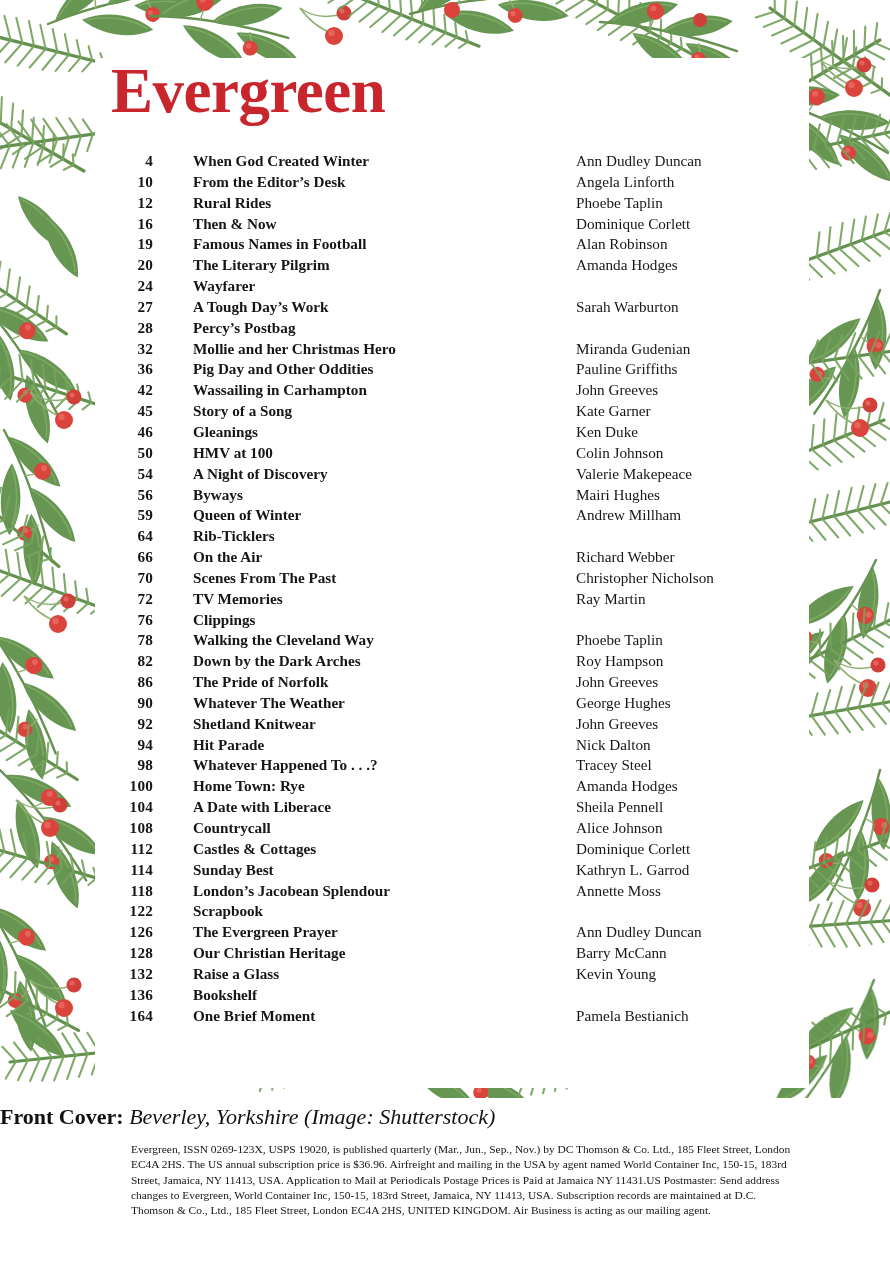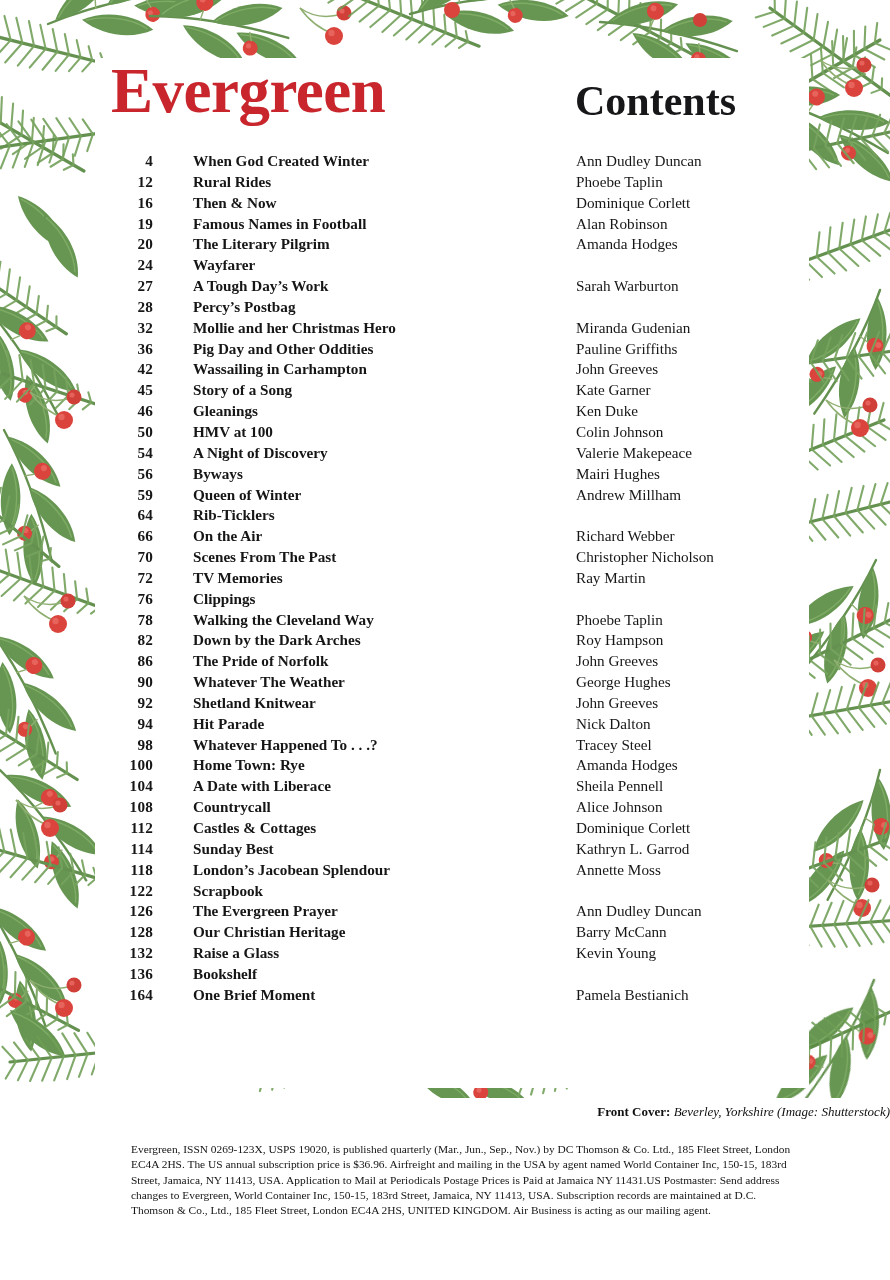--- a/index.html
+++ b/index.html
@@ -96,22 +96,22 @@
     left: 481px;
     font-weight: normal;
   }
 
   
   .cover-caption {
     position: absolute;
     left: 0;
     top: 1104px;
     width: 890px;
-    text-align: right;
-    font-size: 13px;
+    text-align: left;
+    font-size: 22px;
     color: #111;
     z-index: 3;
   }
   .cover-caption .lead {
     font-weight: bold;
     font-style: normal;
   }
   .cover-caption .detail {
     font-style: italic;
   }
@@ -272,28 +272,32 @@
       <use href="#fir-frond" x="10" y="1062" transform="rotate(-6 10 1062)"></use>
       <use href="#fir-frond" x="760" y="1070" transform="rotate(-24 760 1070)"></use>
     </g>
   </svg>
 </div>
 
 <div class="panel">
 
   <div class="masthead">
     <div class="logo">Evergreen</div>
-    <div class="contents-title">Contents</div>
   </div>
 
   <div class="toc" id="toc-list">
       <div class="toc-row">
         <span class="toc-page">4</span>
         <span class="toc-title">When God Created Winter</span>
         <span class="toc-author">Ann Dudley Duncan</span>
+      </div>
+      <div class="toc-row">
+        <span class="toc-page">10</span>
+        <span class="toc-title">From the Editor’s Desk</span>
+        <span class="toc-author">Angela Linforth</span>
       </div>
       <div class="toc-row">
         <span class="toc-page">12</span>
         <span class="toc-title">Rural Rides</span>
         <span class="toc-author">Phoebe Taplin</span>
       </div>
       <div class="toc-row">
         <span class="toc-page">16</span>
         <span class="toc-title">Then &amp; Now</span>
         <span class="toc-author">Dominique Corlett</span>

